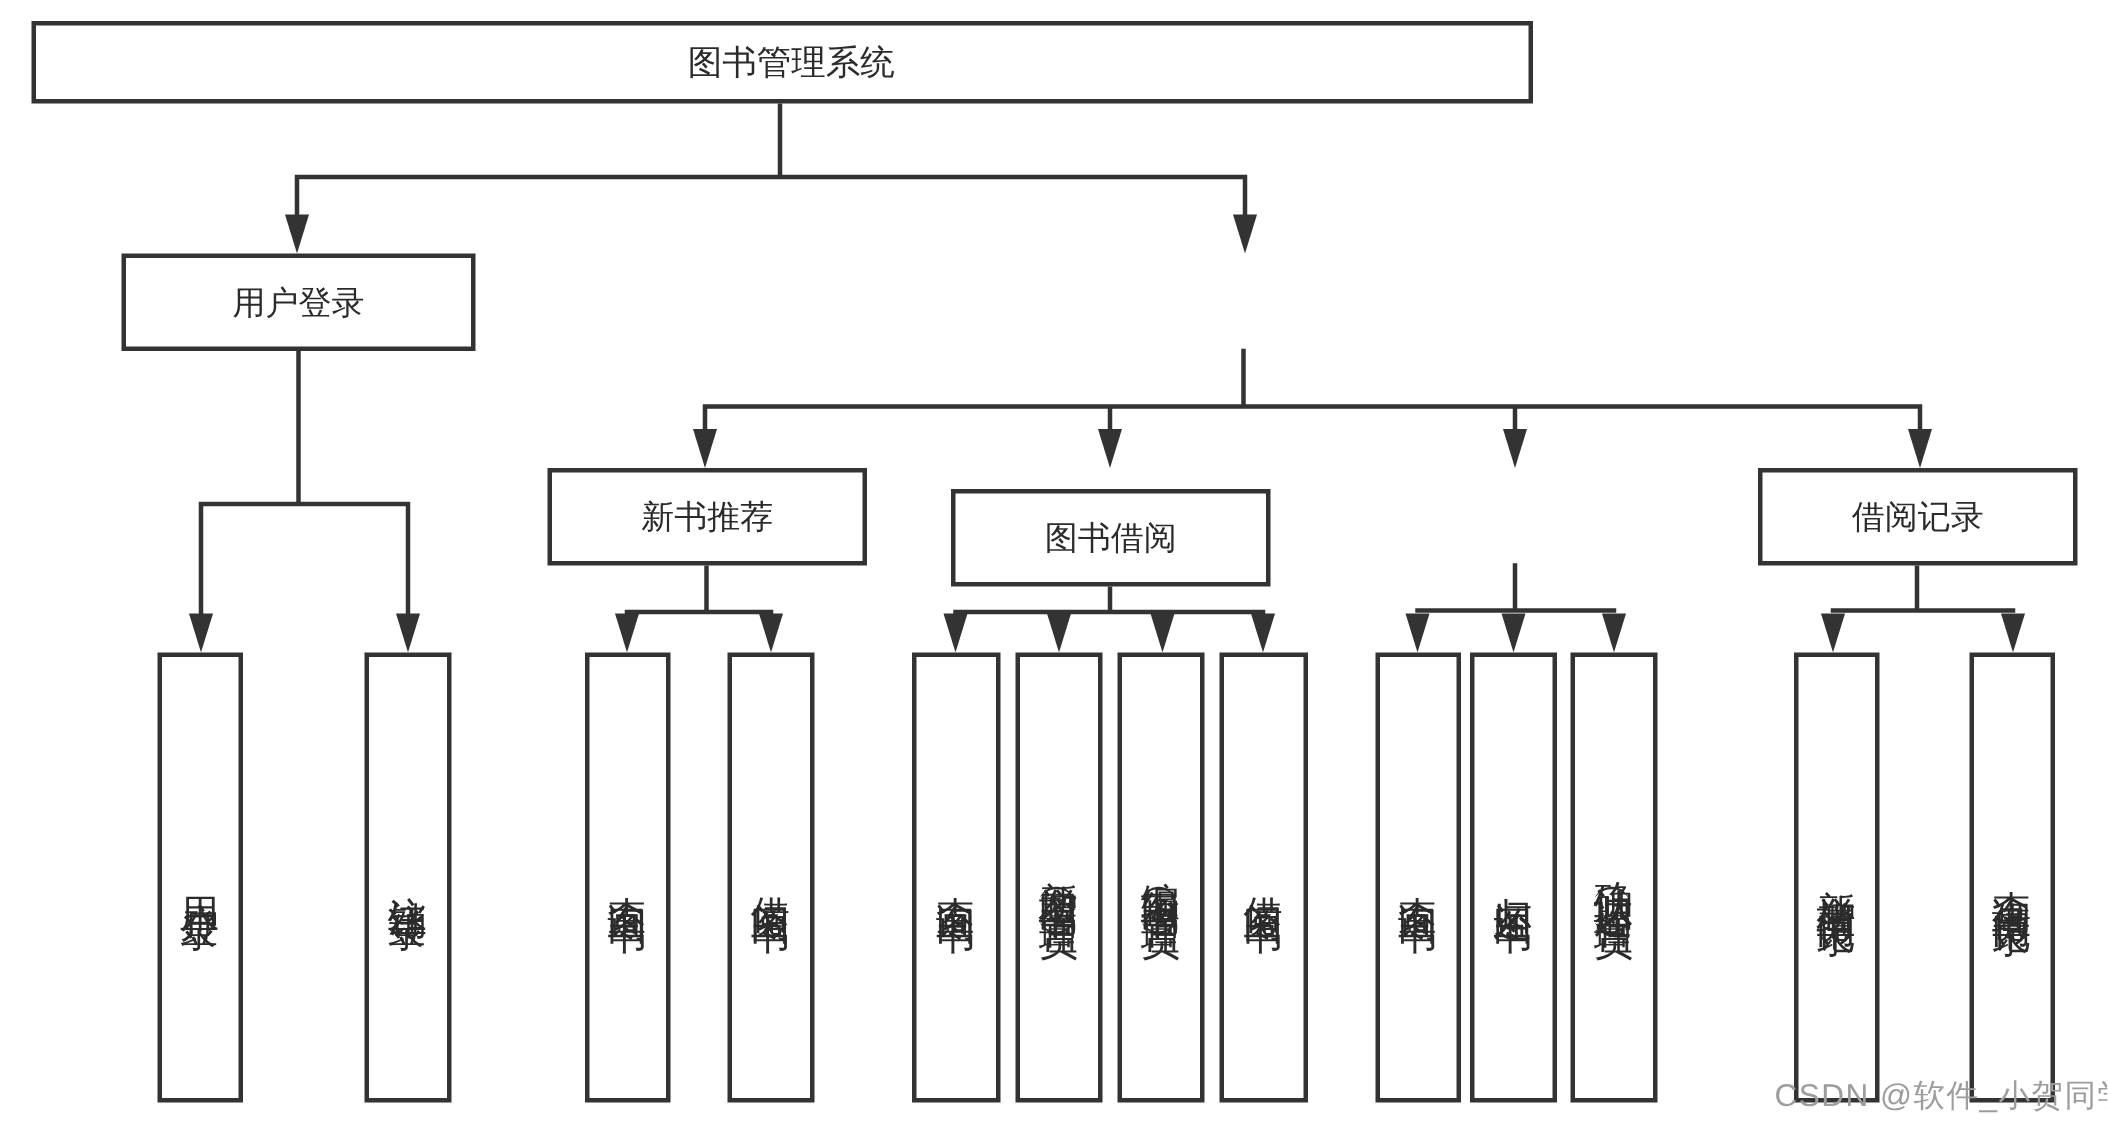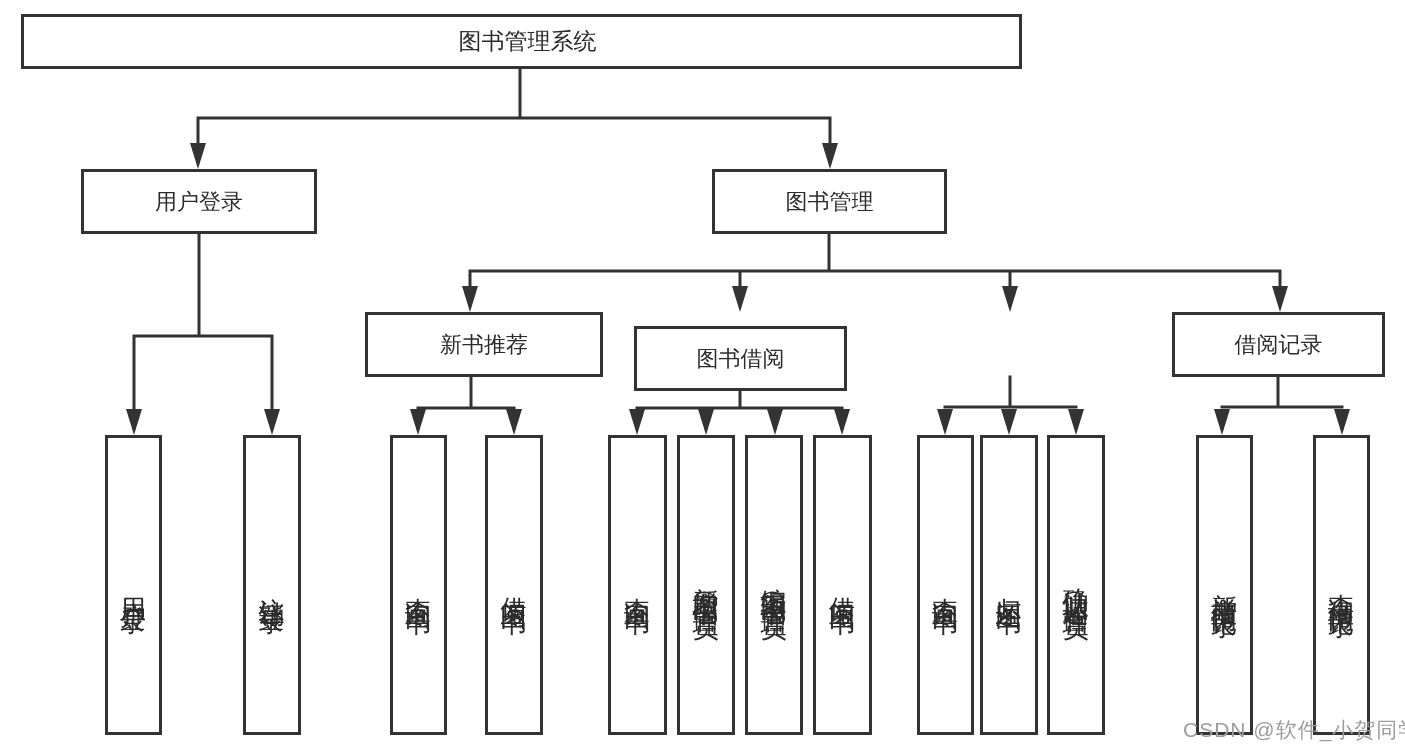--- a/index.html
+++ b/index.html
@@ -99,25 +99,22 @@
     </g>
   </svg>
 
   <div class="box root-box" style="left:21px; top:14px; width:1001px; height:55px;padding-left:12px;">
     <span>图书管理系统</span>
   </div>
 
   <div class="box branch-box" style="left:81px; top:169px; width:236px; height:65px;">
     <span>用户登录</span>
   </div>
-  <div class="box branch-box" style="left:712px; top:169px; width:235px; height:65px;">
-    <span>图书管理</span>
-  </div>
 
-  <div class="box branch-box" style="left:365px; top:312px; width:238px; height:65px;">
+  <div class="box branch-box" style="left:365px; top:312px; width:213px; height:65px;">
     <span>新书推荐</span>
   </div>
   <div class="box branch-box" style="left:634px; top:312px; width:213px; height:65px;margin-top:14px;">
     <span>图书借阅</span>
   </div>
   <div class="box branch-box" style="left:1172px; top:312px; width:213px; height:65px;">
     <span>借阅记录</span>
   </div>
 
   <div class="box leaf-box" style="left:105px; top:435px; width:57px; height:300px;">

